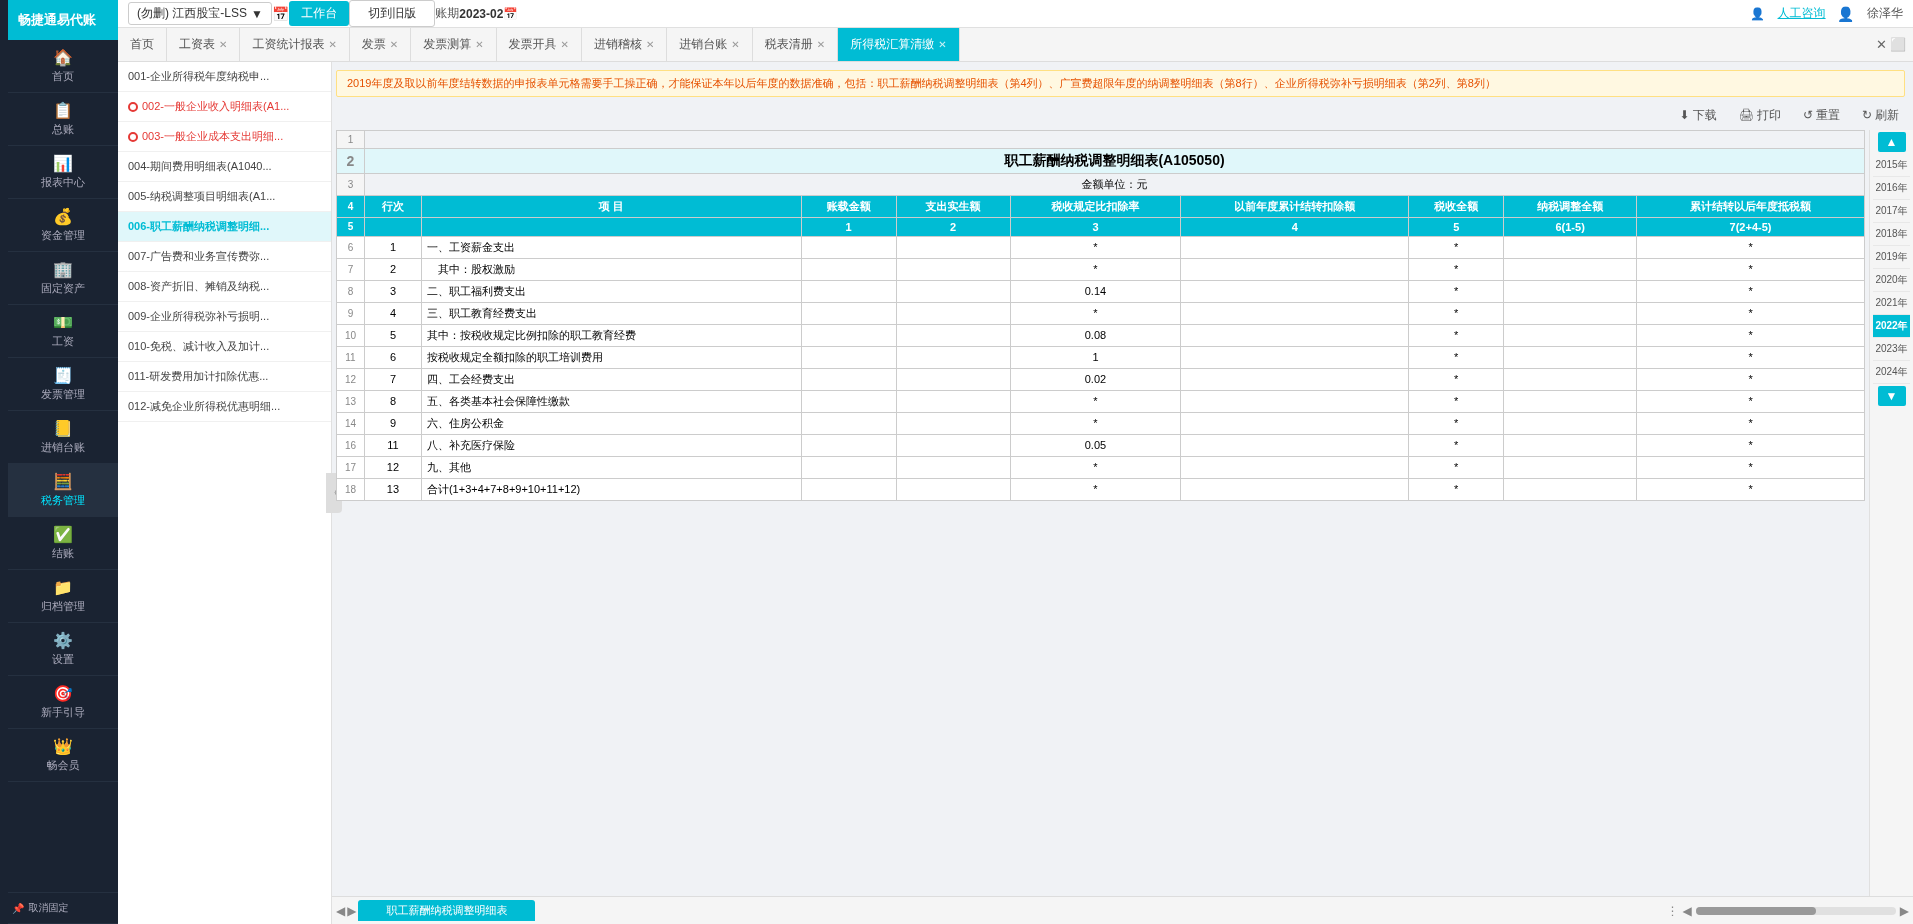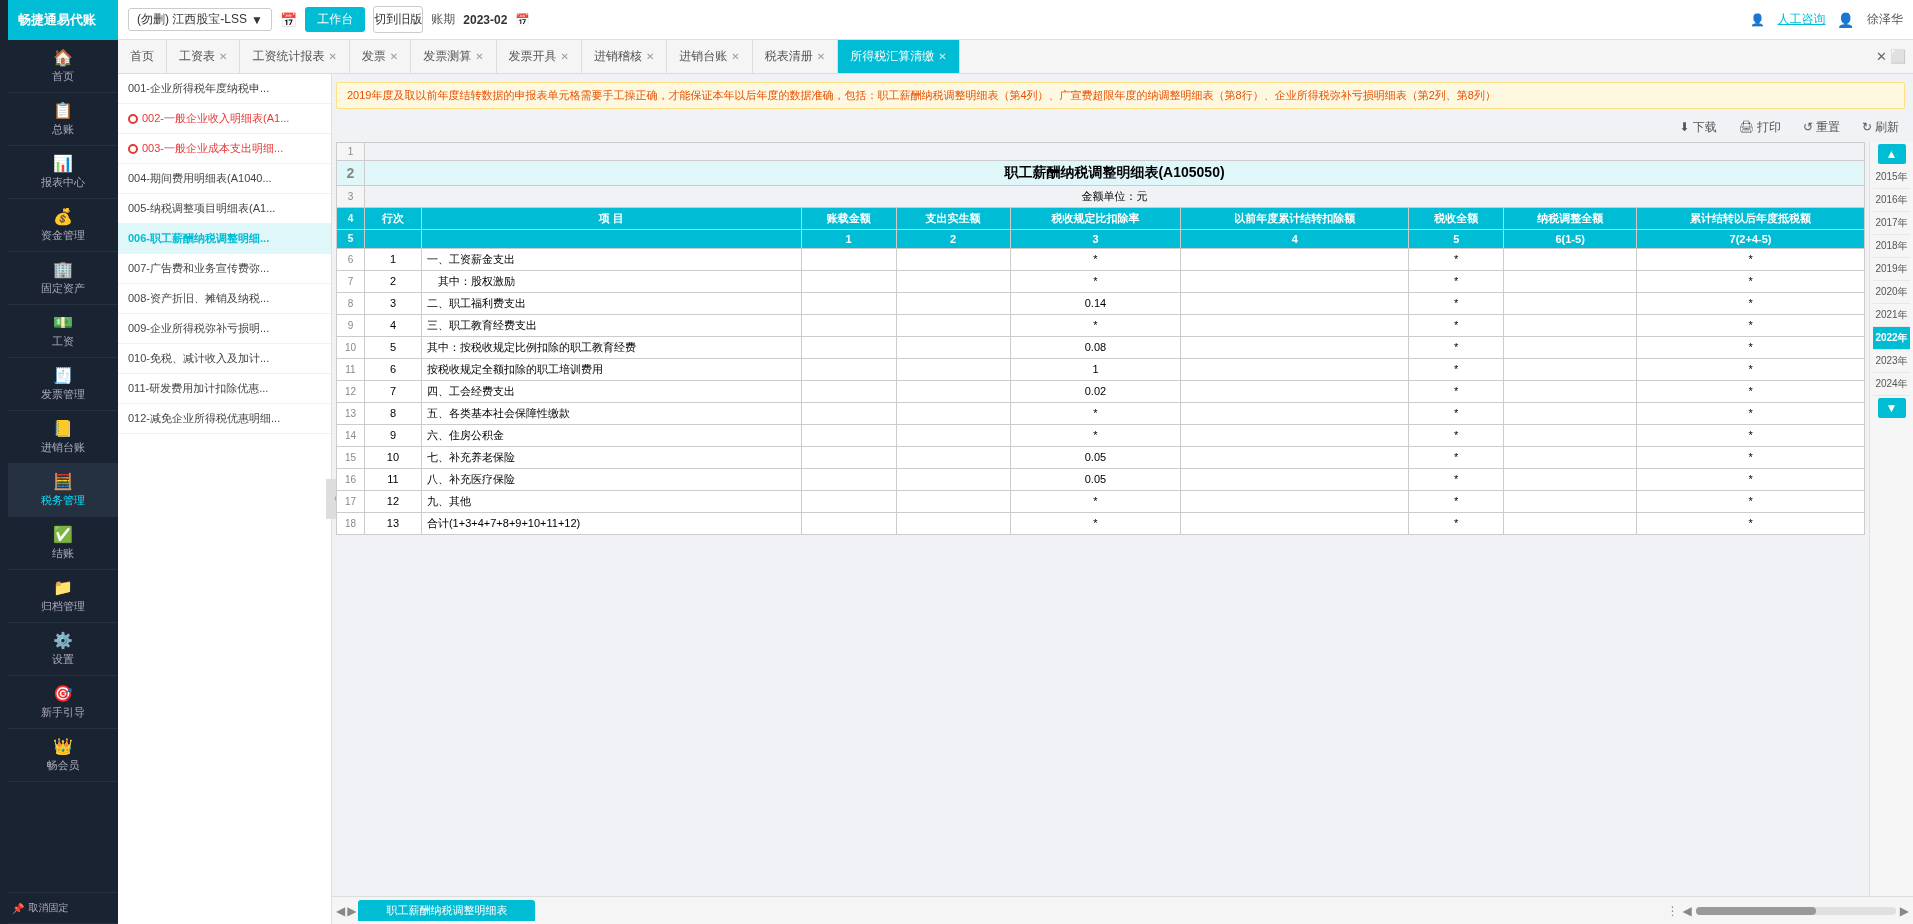--- a/index.html
+++ b/index.html
@@ -56,26 +56,26 @@
     .main-area {
       flex: 1;
       display: flex;
       flex-direction: column;
       overflow: hidden;
     }
 
     
     .topbar {
       background: #fff;
-      height: 40px;
+      height: 28px;
       display: flex;
       align-items: center;
       padding: 0 10px;
       border-bottom: 1px solid #e0e0e0;
-      gap: 8px;
+      gap: 0;
       flex-shrink: 0;
     }
     .topbar-company {
       border: 1px solid #ccc;
       border-radius: 3px;
       padding: 2px 8px;
       font-size: 12px;
       color: #333;
       display: flex;
       align-items: center;
@@ -89,21 +89,21 @@
       border-radius: 3px;
       padding: 4px 12px;
       font-size: 12px;
       cursor: pointer;
     }
     .topbar-btn-outline {
       background: white;
       color: #333;
       border: 1px solid #ccc;
       border-radius: 3px;
-      padding: 4px 0;
+      padding: 4px 18px;
       font-size: 12px;
       cursor: pointer;
     }
     .topbar-right {
       margin-left: auto;
       display: flex;
       align-items: center;
       gap: 12px;
       font-size: 12px;
       color: #555;
@@ -703,32 +703,20 @@
     <td class="left-align">六、住房公积金</td>
     <td></td>
     <td></td>
     <td>*</td>
     <td></td>
     <td>*</td>
     <td></td>
     <td>*</td>
   </tr>
                 <tr class="data-row">
-    <td class="row-num">15</td>
-    <td style="text-align:center;">10</td>
-    <td class="left-align">七、补充养老保险</td>
-    <td></td>
-    <td></td>
-    <td>0.05</td>
-    <td></td>
-    <td>*</td>
-    <td></td>
-    <td>*</td>
-  </tr>
-                <tr class="data-row">
     <td class="row-num">16</td>
     <td style="text-align:center;">11</td>
     <td class="left-align">八、补充医疗保险</td>
     <td></td>
     <td></td>
     <td>0.05</td>
     <td></td>
     <td>*</td>
     <td></td>
     <td>*</td>

